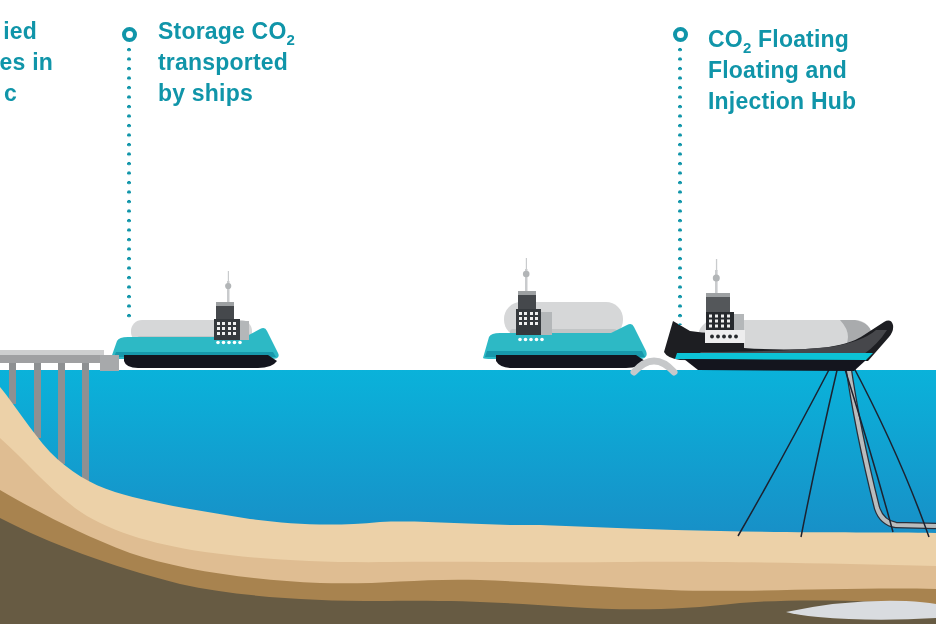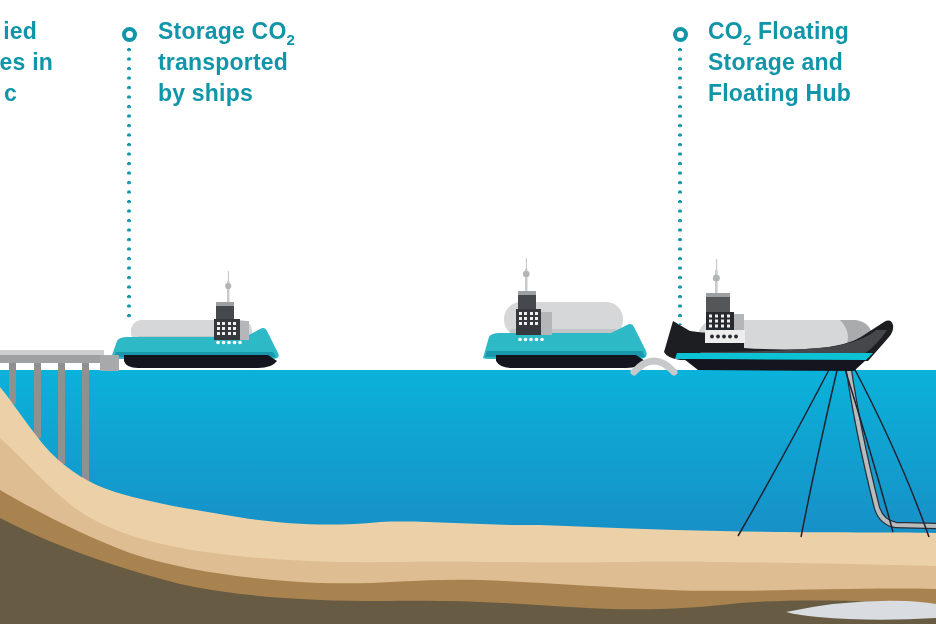--- a/index.html
+++ b/index.html
@@ -201,17 +201,17 @@
   <span class="frag" style="left:49px;top:31px">es in</span>
   <span class="frag" style="left:13px;top:62px">c</span>
 </div>
 
 <div class="label" style="left:158px;top:16px">
   <div class="lline"><span>Storage CO</span><sub>2</sub></div>
   <div class="lline">transported</div>
   <div class="lline">by ships</div>
 </div>
 
-<div class="label" style="left:708px;top:16px">
+<div class="label" style="left:708px;top:24px">
   <div class="lline"><span>CO</span><sub>2</sub><span> Floating</span></div>
-  <div class="lline">Storage and</div>
-  <div class="lline">Floating Hub</div>
+  <div class="lline">Floating and</div>
+  <div class="lline">Injection Hub</div>
 </div>
 
 </body></html>

